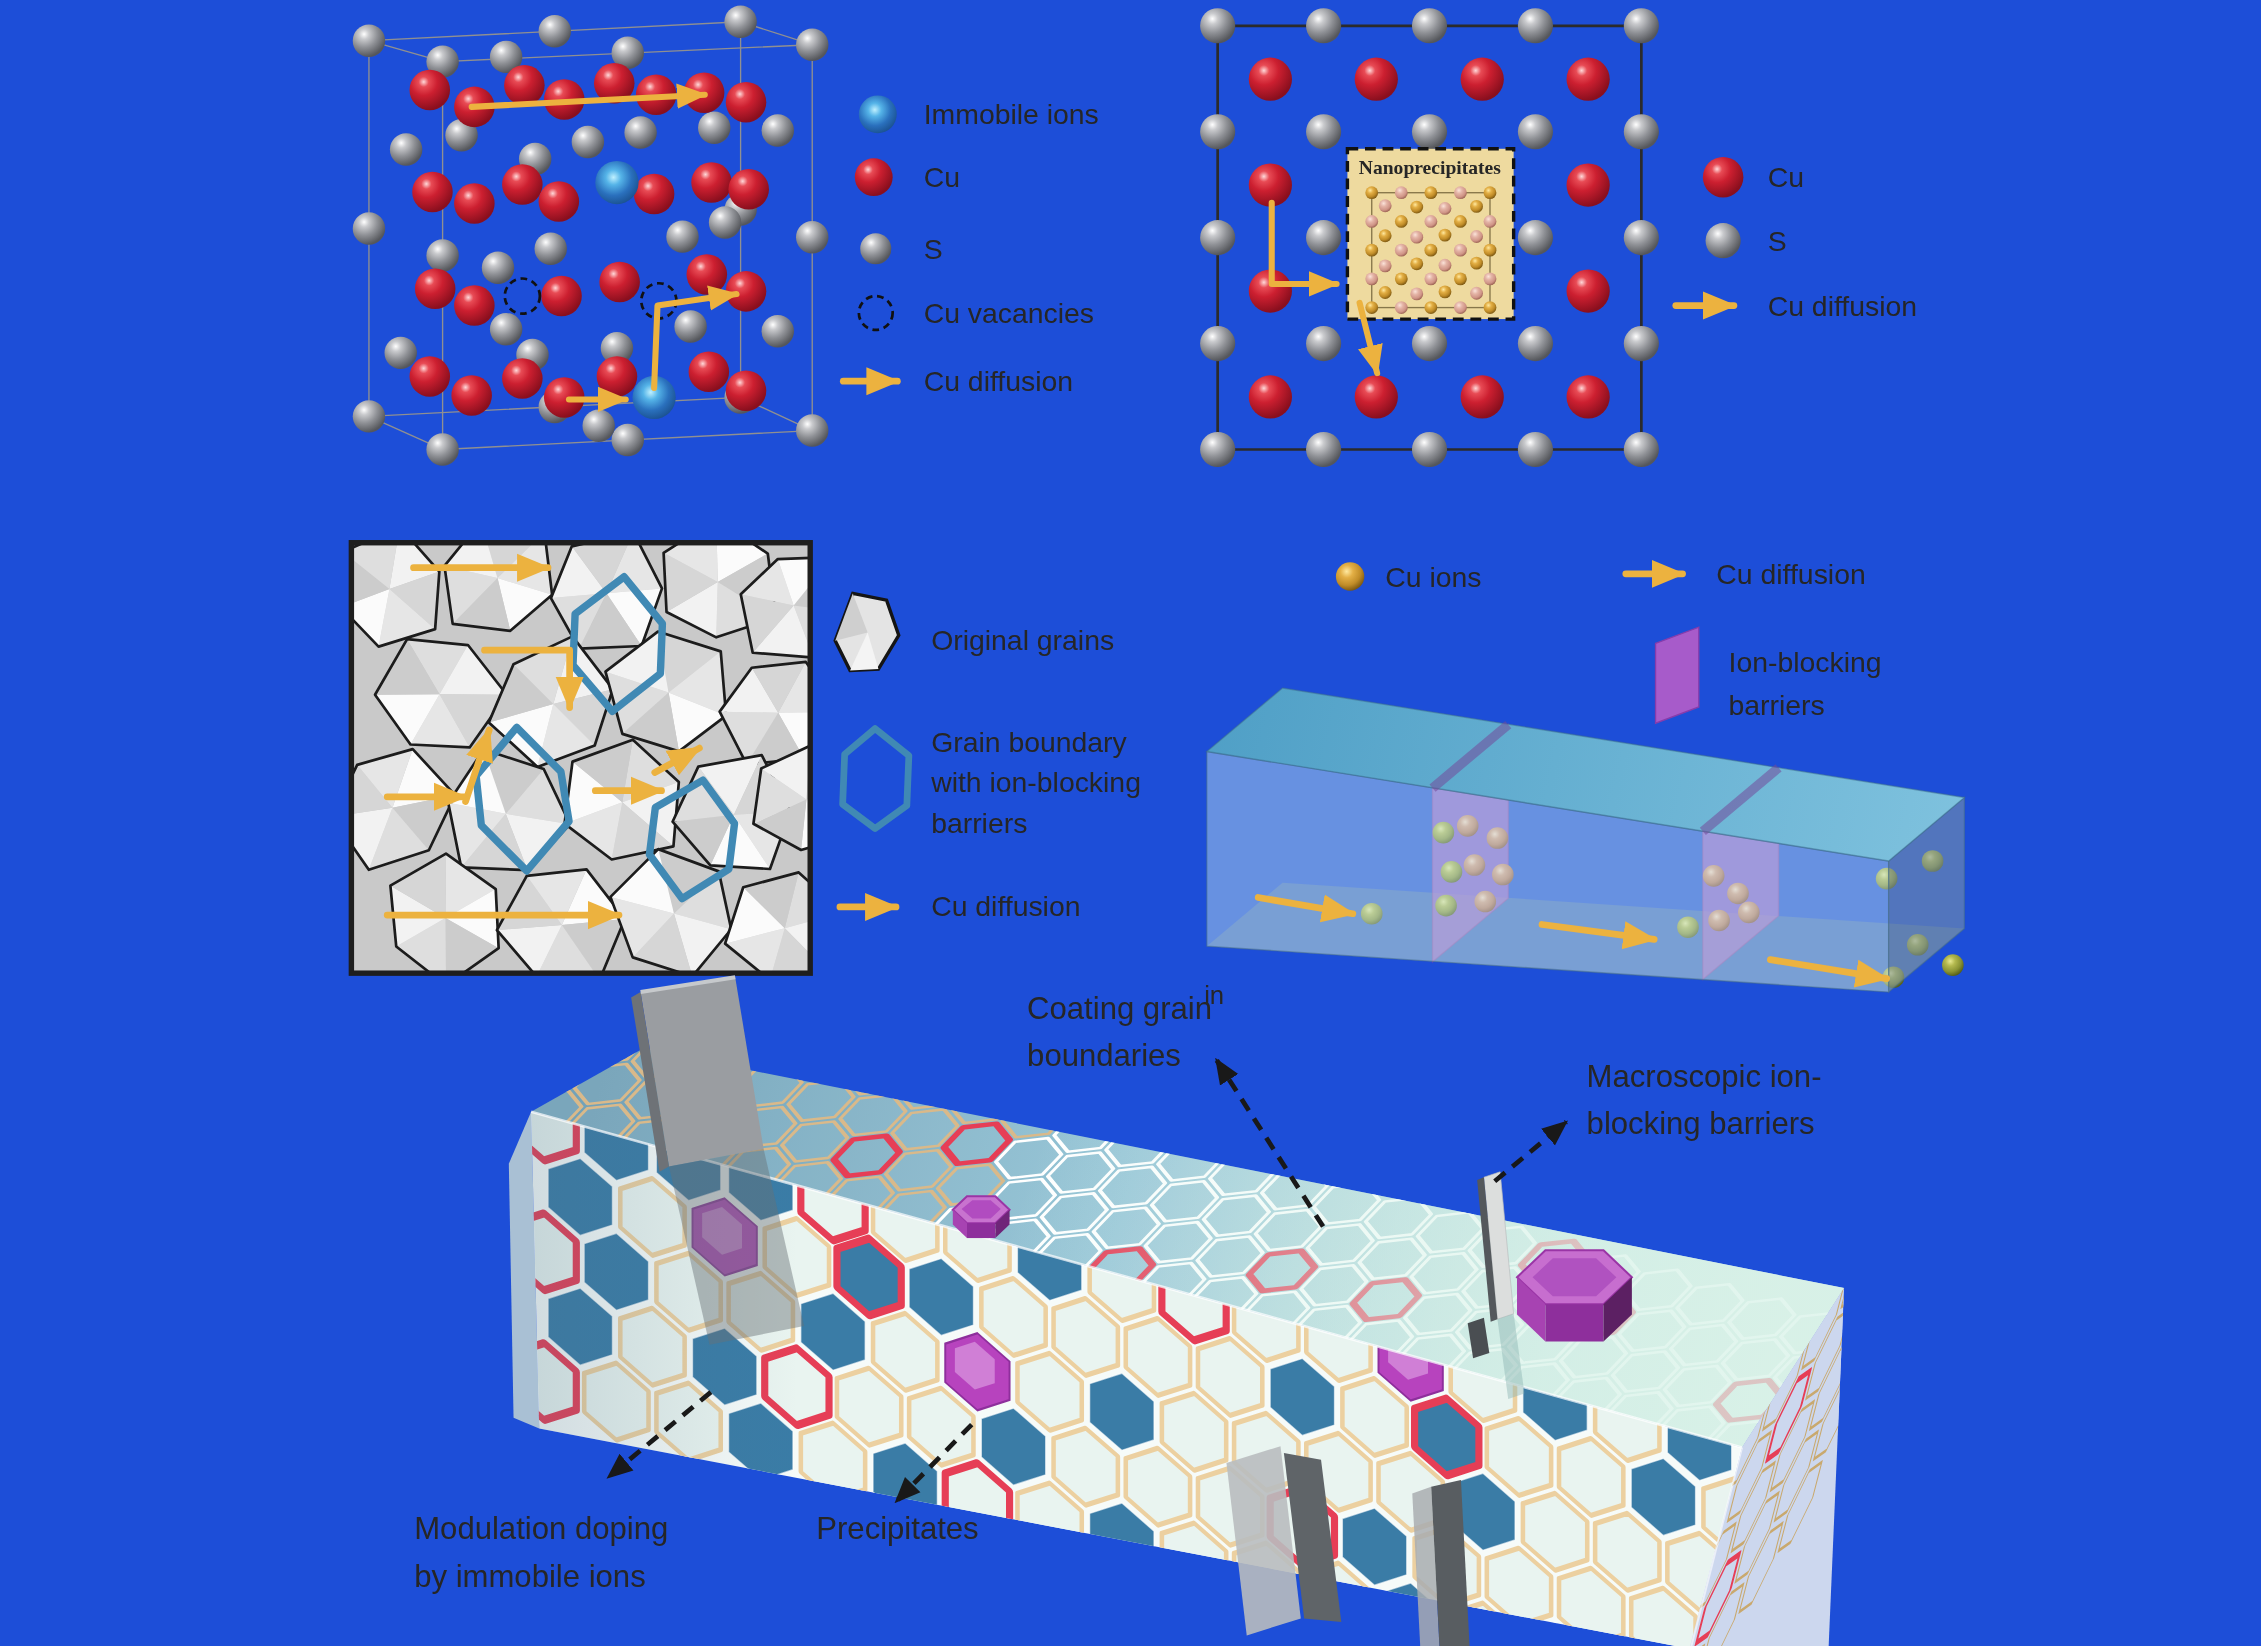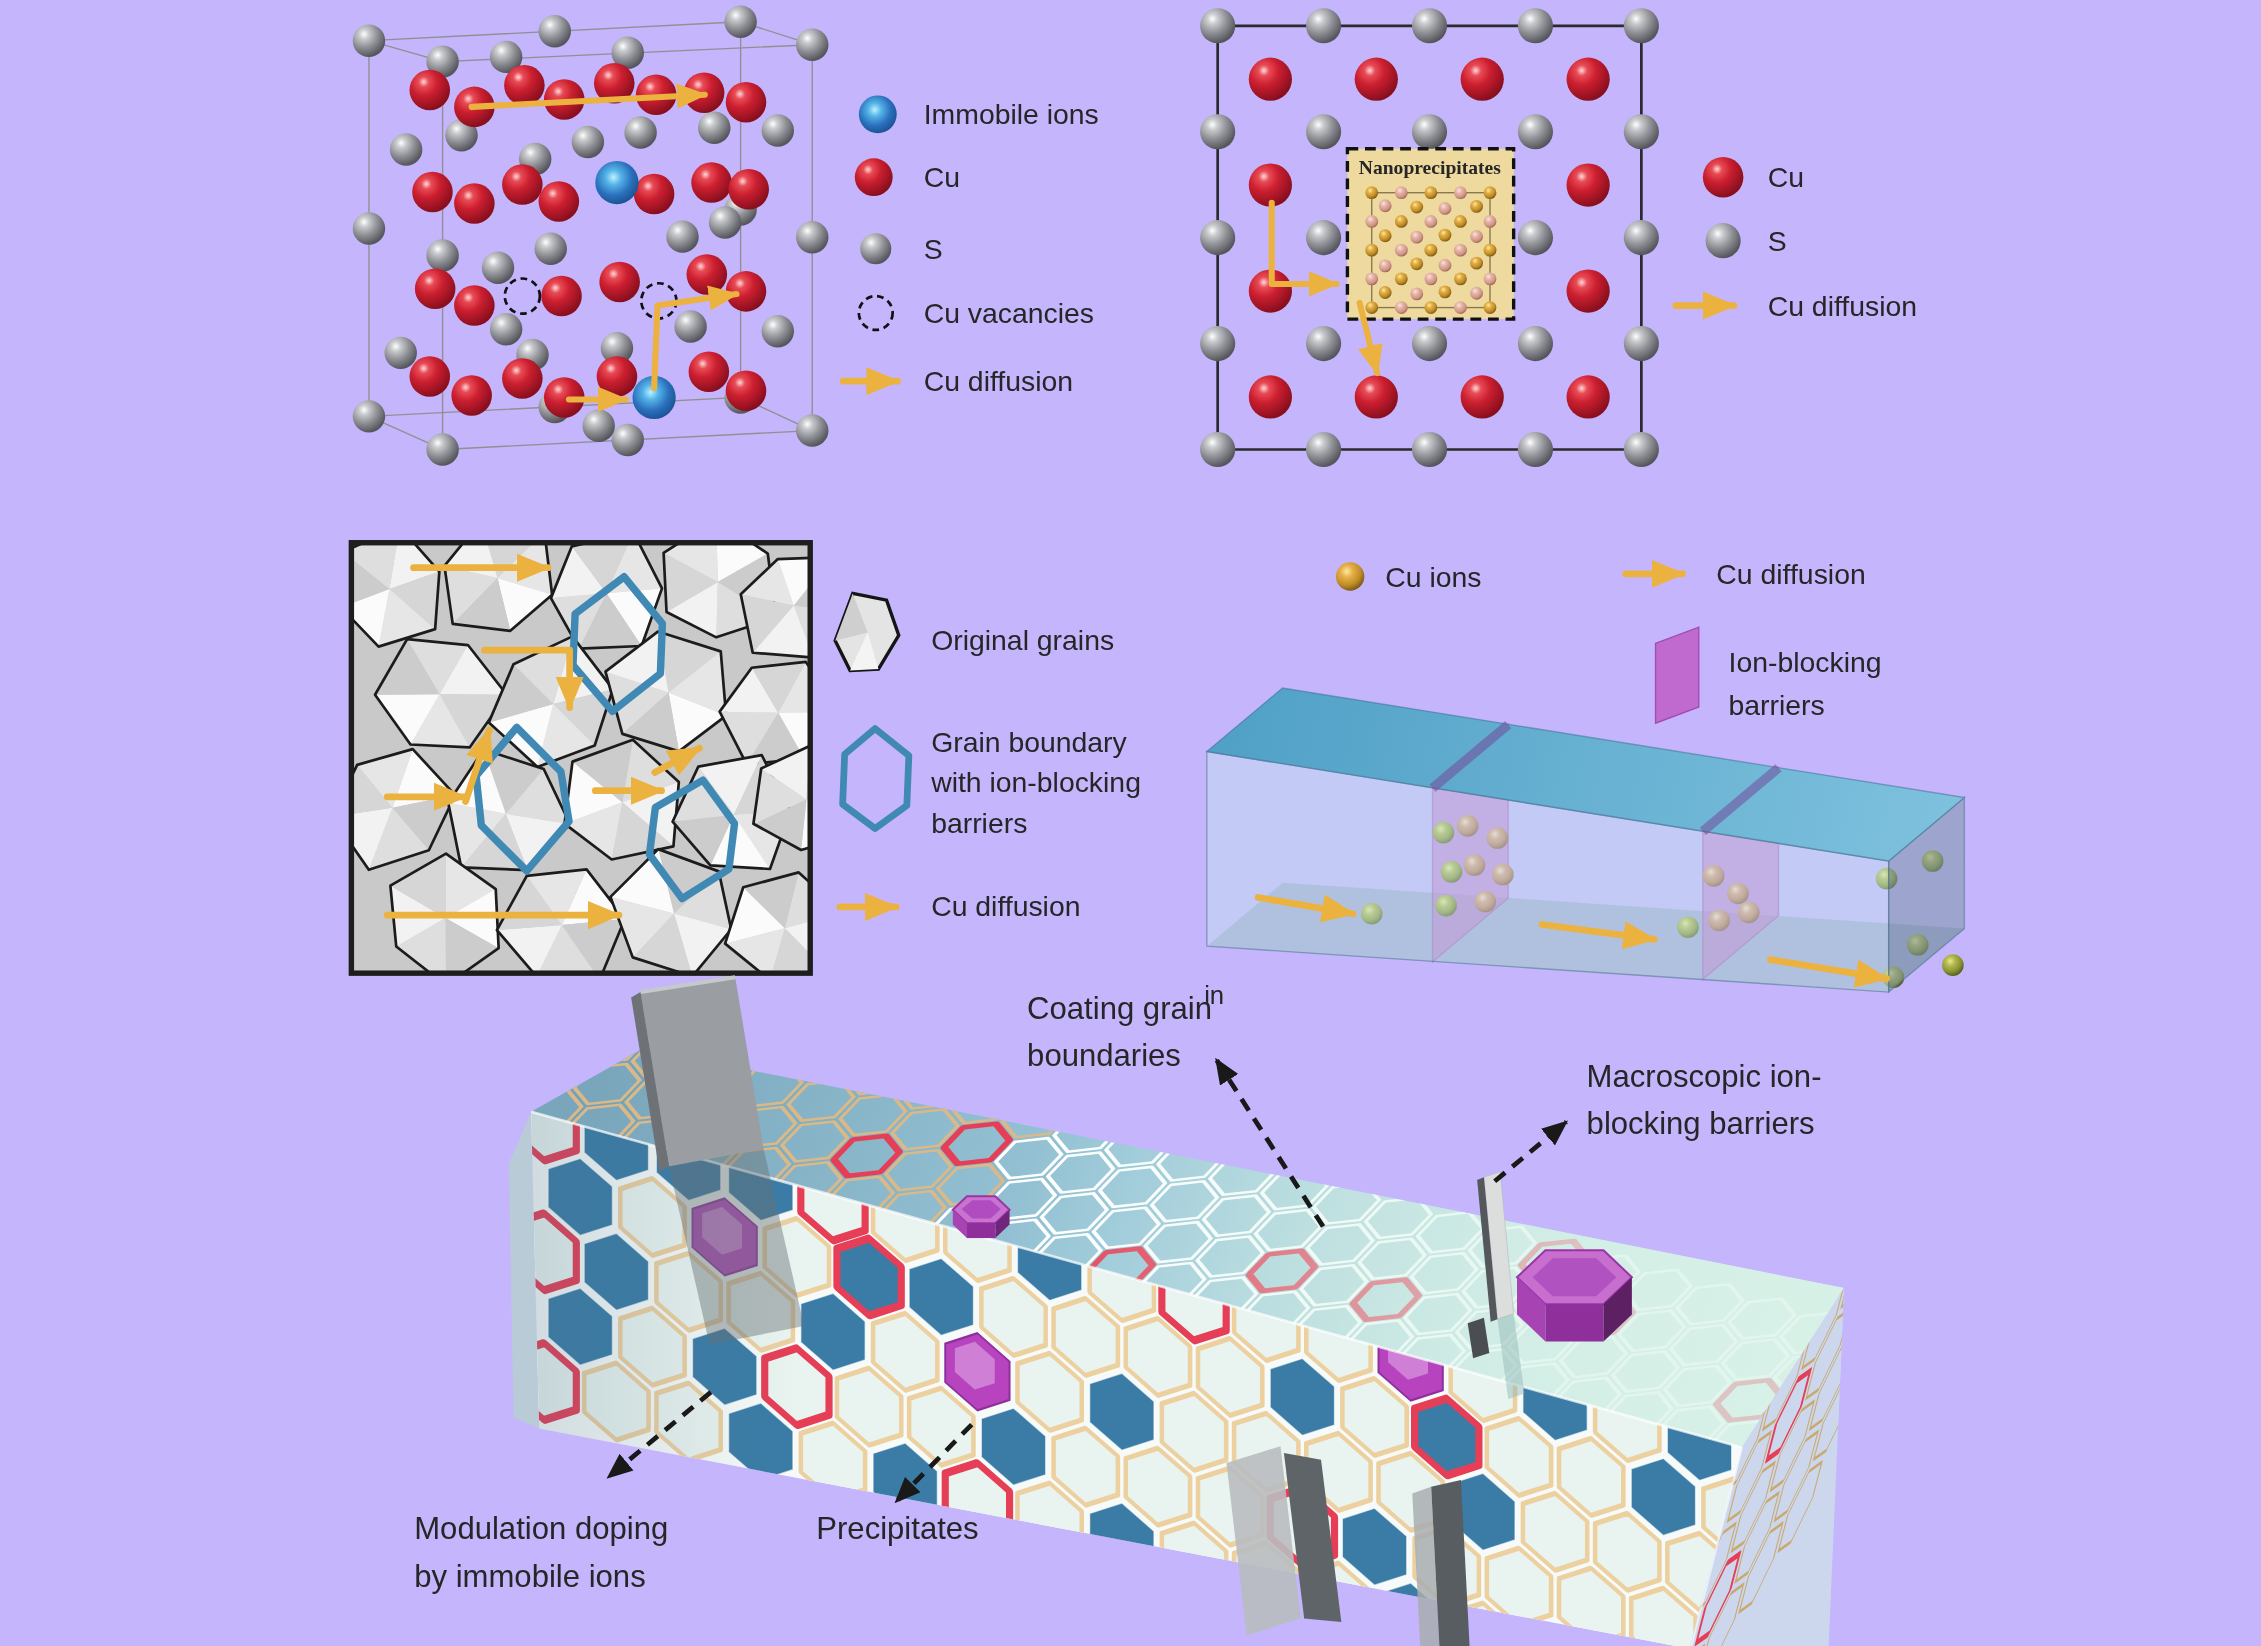--- a/index.html
+++ b/index.html
@@ -1,16 +1,16 @@
 <!DOCTYPE html>
 <html style="font-size:10.8px"><head>
 <meta charset="utf-8">
 <style>
   html,body{margin:0;padding:0;background:#ffffff;}
-  #stage{position:relative;width:2261px;height:1647px;background:#c4b5fd;overflow:hidden;}
+  #stage{position:relative;width:2261px;height:1647px;background:#1d4ed8;overflow:hidden;}
   svg{position:absolute;left:0;top:0;}
   text{font-family:"Liberation Sans","DejaVu Sans",sans-serif;fill:#262626;}
   .lg{font-size:42px;}
   .ann{font-size:46px;}
   .nano{font-family:"Liberation Serif","DejaVu Serif",serif;font-weight:bold;font-size:29px;}
   .stray{font-size:38px;}
 </style>
 </head>
 <body>
 

